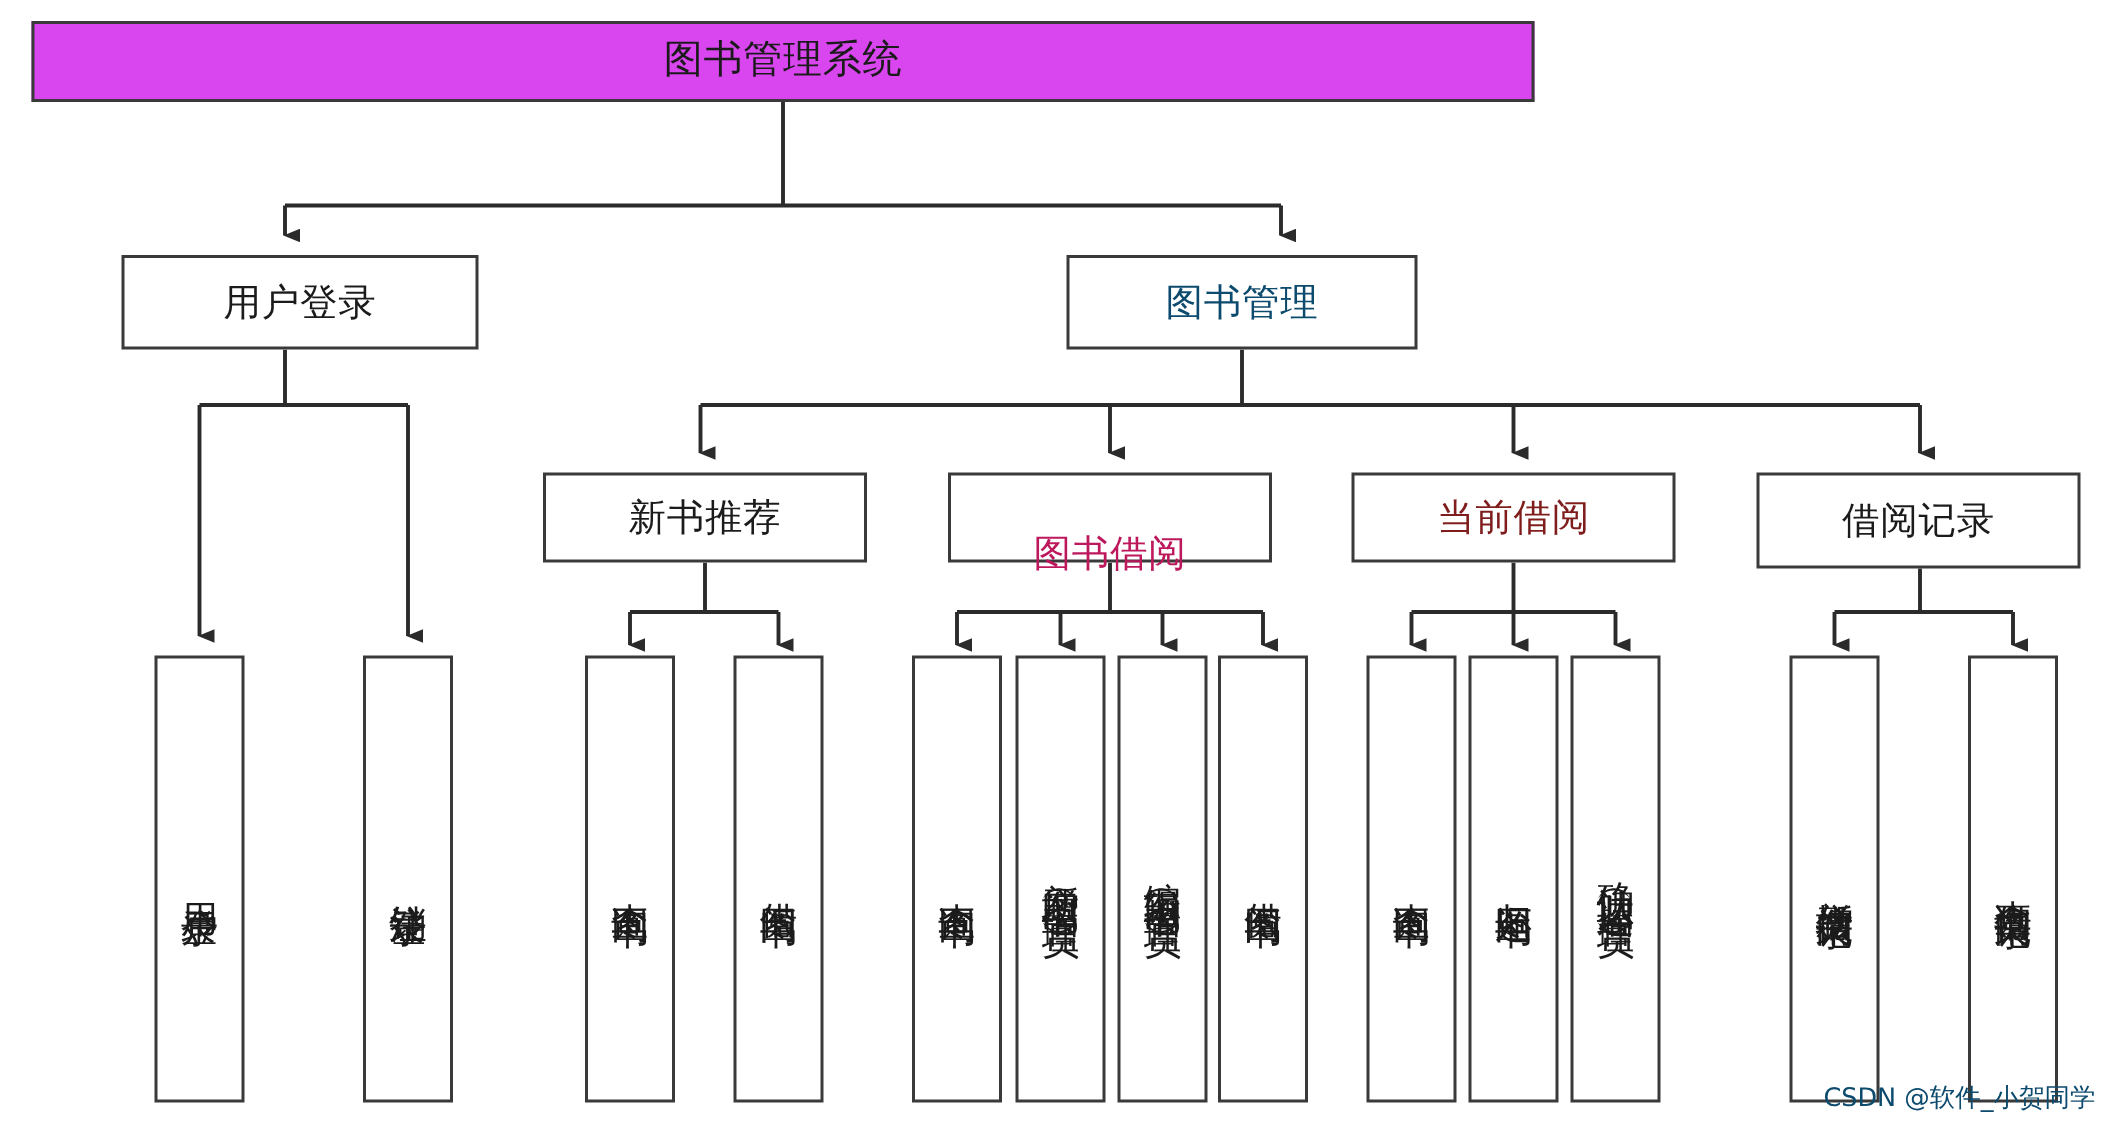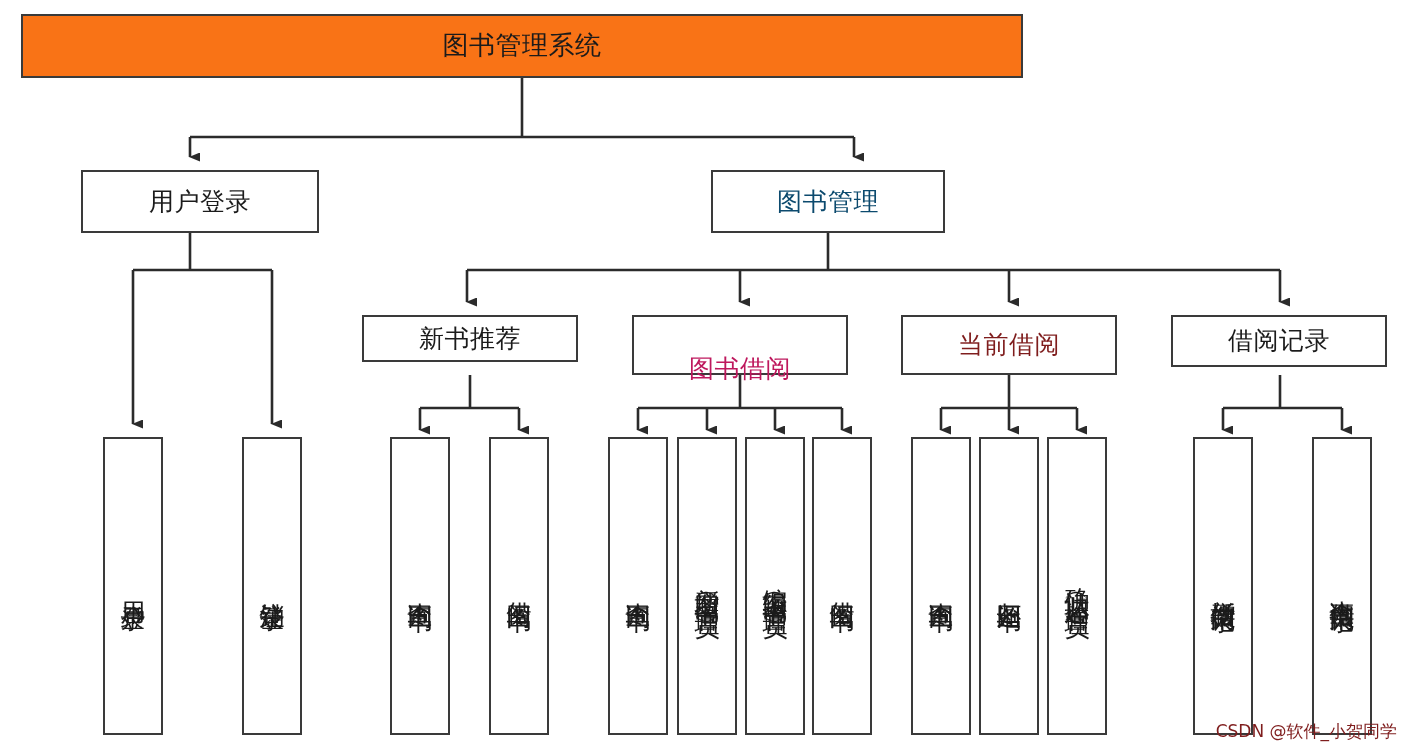--- a/index.html
+++ b/index.html
@@ -126,45 +126,45 @@
       <path d="M 1009,408 L 1009,430" marker-end="url(#arrowhead)" stroke="#2b2b2b"></path>
       <path d="M 1077,408 L 1077,430" marker-end="url(#arrowhead)" stroke="#2b2b2b"></path>
 
       <path d="M 1280,375 L 1280,408" stroke="#2b2b2b"></path>
       <path d="M 1223,408 L 1342,408" stroke="#2b2b2b"></path>
       <path d="M 1223,408 L 1223,430" marker-end="url(#arrowhead)" stroke="#2b2b2b"></path>
       <path d="M 1342,408 L 1342,430" marker-end="url(#arrowhead)" stroke="#2b2b2b"></path>
     </g>
   </svg>
 
-  <div class="node horizontal root" style="left: 21px; top: 14px; width: 1002px; height: 64px; border-color: rgb(58, 58, 58); background: #f97316;">
+  <div class="node horizontal root" style="left: 21px; top: 14px; width: 1002px; height: 54px; border-color: rgb(58, 58, 58); background: #d946ef;">
     <span class="node-label" style="color: rgb(27, 27, 27);">图书管理系统</span>
   </div>
 
   <div class="node horizontal" style="left: 81px; top: 170px; width: 238px; height: 63px; border-color: rgb(58, 58, 58); background: rgb(255, 255, 255);">
     <span class="node-label" style="color: rgb(27, 27, 27);">用户登录</span>
   </div>
 
   <div class="node horizontal" style="left: 711px; top: 170px; width: 234px; height: 63px; border-color: rgb(58, 58, 58); background: rgb(255, 255, 255);">
     <span class="node-label" style="color: #0c4a6e;">图书管理</span>
   </div>
 
-  <div class="node horizontal" style="left: 362px; top: 315px; width: 216px; height: 47px; border-color: rgb(58, 58, 58); background: rgb(255, 255, 255);">
+  <div class="node horizontal" style="left: 362px; top: 315px; width: 216px; height: 60px; border-color: rgb(58, 58, 58); background: rgb(255, 255, 255);">
     <span class="node-label" style="color: rgb(27, 27, 27);">新书推荐</span>
   </div>
 
   <div class="node horizontal" style="left: 632px; top: 315px; width: 216px; height: 60px; border-color: rgb(58, 58, 58); background: rgb(255, 255, 255);">
     <span class="node-label" style="color: #be185d; margin-top: 48px;">图书借阅</span>
   </div>
 
   <div class="node horizontal" style="left: 901px; top: 315px; width: 216px; height: 60px; border-color: rgb(58, 58, 58); background: rgb(255, 255, 255);">
     <span class="node-label" style="color: #7f1d1d;">当前借阅</span>
   </div>
 
-  <div class="node horizontal" style="left: 1171px; top: 315px; width: 216px; height: 52px; border-color: rgb(58, 58, 58); background: rgb(255, 255, 255);">
+  <div class="node horizontal" style="left: 1171px; top: 315px; width: 216px; height: 64px; border-color: rgb(58, 58, 58); background: rgb(255, 255, 255);">
     <span class="node-label" style="color: rgb(27, 27, 27);">借阅记录</span>
   </div>
 
   <div class="node vertical" style="left: 103px; top: 437px; width: 60px; height: 298px; border-color: rgb(58, 58, 58); background: rgb(255, 255, 255);">
     <span class="node-label" style="color: rgb(27, 27, 27);">用户登录</span>
   </div>
   <div class="node vertical" style="left: 242px; top: 437px; width: 60px; height: 298px; border-color: rgb(58, 58, 58); background: rgb(255, 255, 255);">
     <span class="node-label" style="color: rgb(27, 27, 27);">注销登录</span>
   </div>
 
@@ -198,15 +198,15 @@
     <span class="node-label" style="color: rgb(27, 27, 27);">确认归还（管理员）</span>
   </div>
 
   <div class="node vertical" style="left: 1193px; top: 437px; width: 60px; height: 298px; border-color: rgb(58, 58, 58); background: rgb(255, 255, 255);">
     <span class="node-label" style="color: rgb(27, 27, 27);">新增借阅记录</span>
   </div>
   <div class="node vertical" style="left: 1312px; top: 437px; width: 60px; height: 298px; border-color: rgb(58, 58, 58); background: rgb(255, 255, 255);">
     <span class="node-label" style="color: rgb(27, 27, 27);">查询借阅记录</span>
   </div>
 
-  <div id="watermark" style="color: #7f1d1d; text-align: center;">CSDN @软件_小贺同学</div>
+  <div id="watermark" style="color: #0c4a6e; text-align: center;">CSDN @软件_小贺同学</div>
 
 </div>
 
 </body></html>

